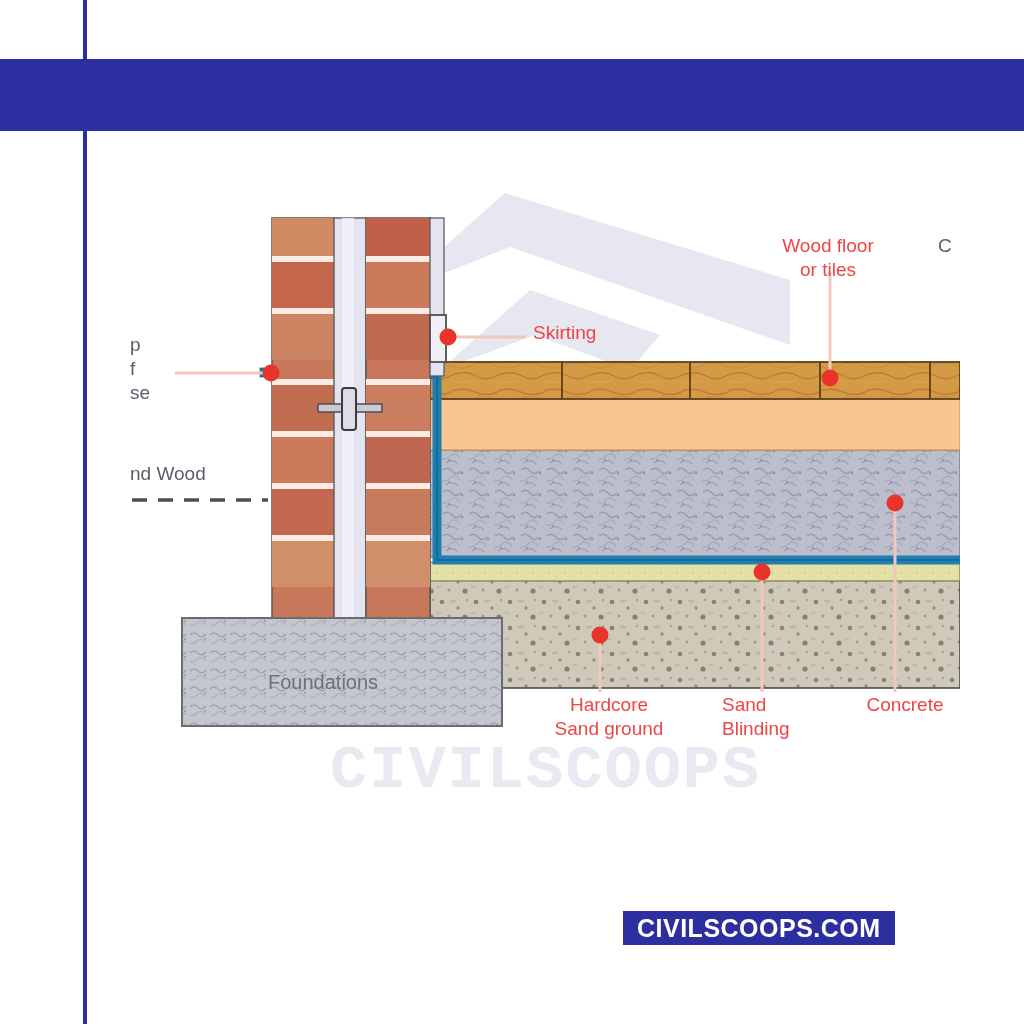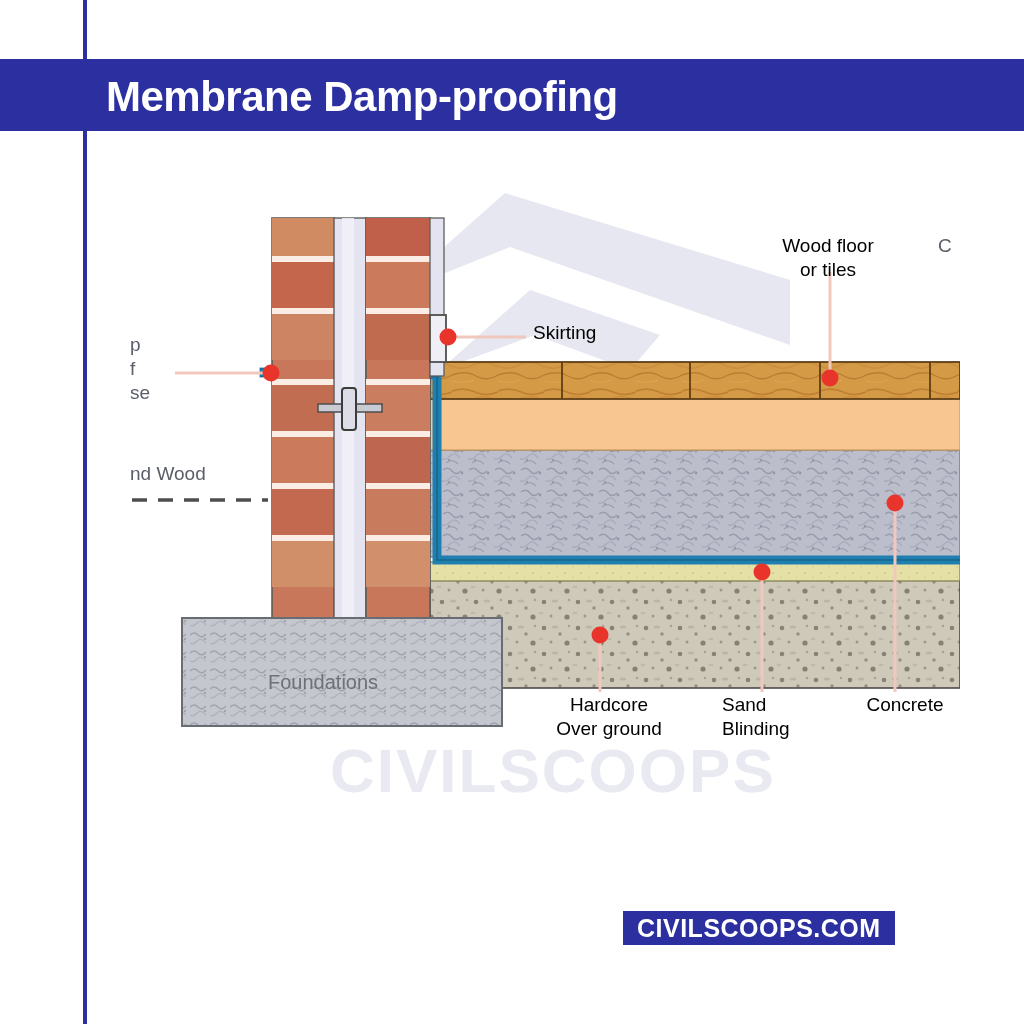--- a/index.html
+++ b/index.html
@@ -67,37 +67,37 @@
     left: 330px;
     top: 738px;
     width: 460px;
     height: 66px;
     color: #E9E9F2;
     font-size: 62px;
     font-weight: bold;
     letter-spacing: 2px;
     line-height: 66px;
     white-space: nowrap;
-    font-family: Liberation Sans, sans-serif;
+    font-family: Liberation Mono, monospace;
   }
 
   
   .diagram {
     position: absolute;
     left: 130px;
     top: 180px;
     width: 830px;
     height: 580px;
   }
   .diagram svg { display: block; }
 
   
   .dlabel {
     position: absolute;
-    color: #000000;
+    color: #ef4444;
     font-size: 19px;
     line-height: 24px;
     font-family: "Liberation Sans", sans-serif;
     white-space: pre;
   }
   .dlabel.clipped { color: #5A5E68; }
 
   .lbl-dpc      { left: 130px;  top: 333px; width: 120px; text-align: left; }
   .lbl-ground   { left: 130px;  top: 462px; width: 130px; text-align: left; }
   .lbl-skirting { left: 533px;  top: 321px; }
@@ -127,21 +127,20 @@
   }
 </style>
 </head>
 <body>
 
 <div id="page">
 
   <div class="left-rule"></div>
 
   <div class="title-banner"></div>
-  <div class="title-text">Membrane Damp-proofing</div>
 
   <div class="wm-chevron">
     <svg width="460" height="250" viewBox="0 0 460 250">
       <polygon points="60,110 175,8 460,95 460,160 180,62" fill="#E7E7F1"></polygon>
       <polygon points="110,185 200,105 330,150 300,185 205,150" fill="#E7E7F1"></polygon>
       <ellipse cx="232" cy="238" rx="72" ry="44" fill="#EDEDF4"></ellipse>
     </svg>
   </div>
 
   <div class="diagram">
@@ -295,21 +294,21 @@
 
   <div class="dlabel lbl-dpc clipped">p
 f
 se</div>
   <div class="dlabel lbl-ground clipped">nd Wood</div>
   <div class="dlabel lbl-skirting">Skirting</div>
   <div class="dlabel lbl-wood">Wood floor
 or tiles</div>
   <div class="dlabel lbl-c clipped">C</div>
   <div class="dlabel lbl-hardcore">Hardcore
-Over ground</div>
+Sand ground</div>
   <div class="dlabel lbl-sand">Sand
 Blinding</div>
   <div class="dlabel lbl-concrete">Concrete</div>
   <div class="dlabel lbl-found">Foundations</div>
 
   <div class="wm-text">CIVILSCOOPS</div>
 
   <div class="footer-badge">CIVILSCOOPS.COM</div>
 
 </div>

